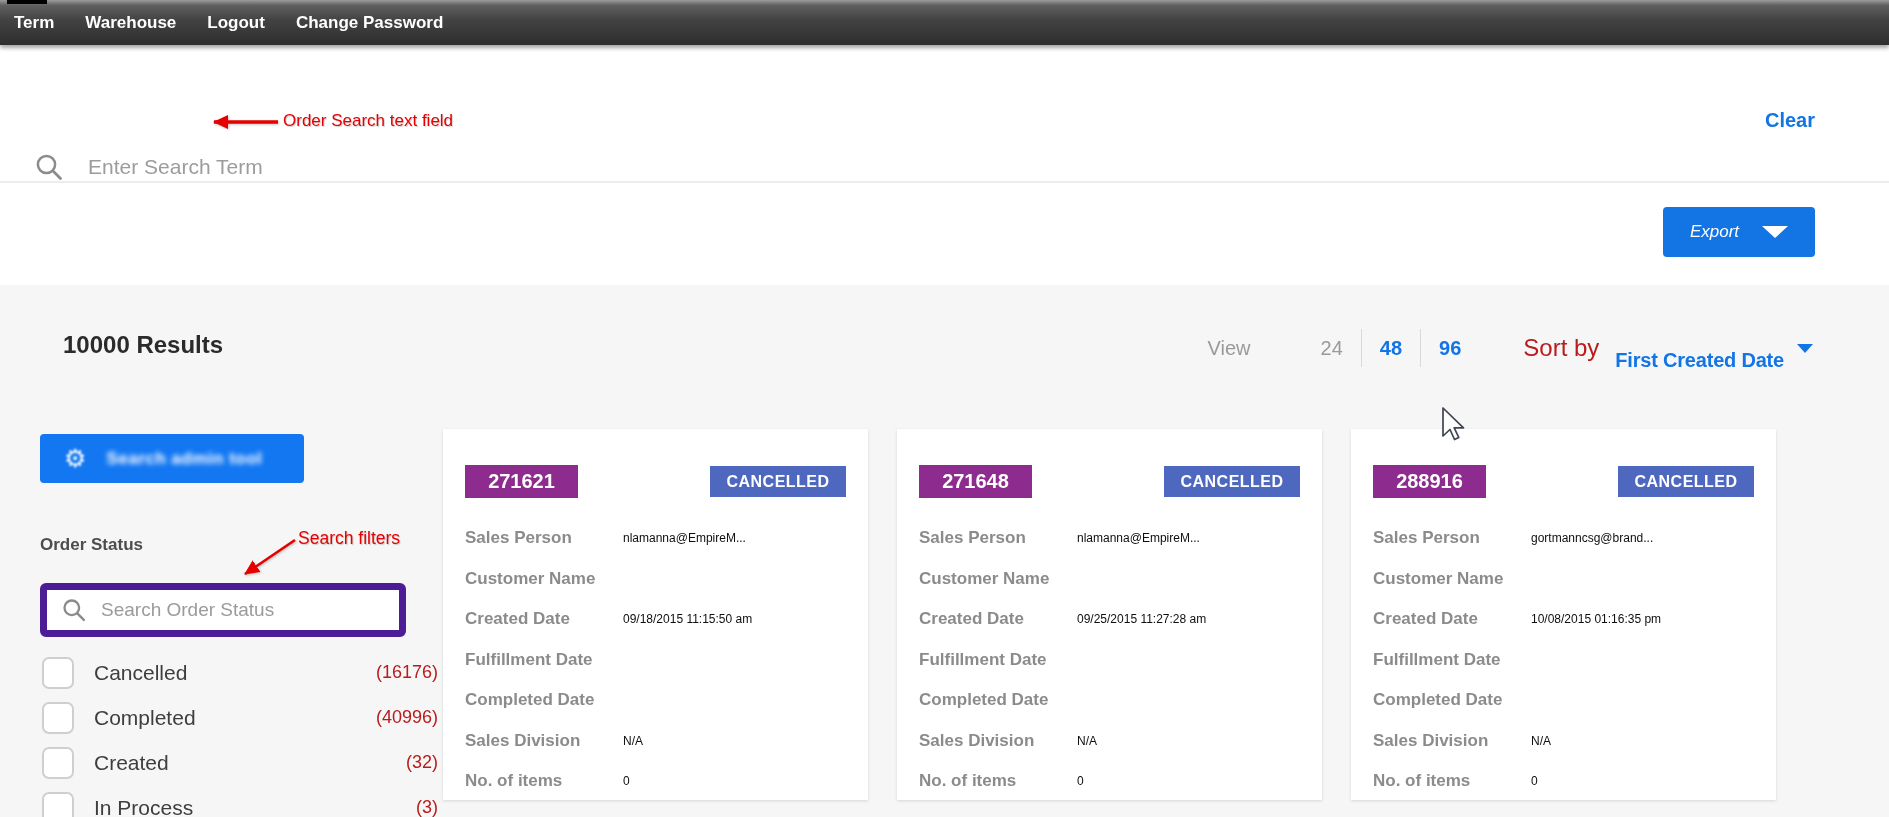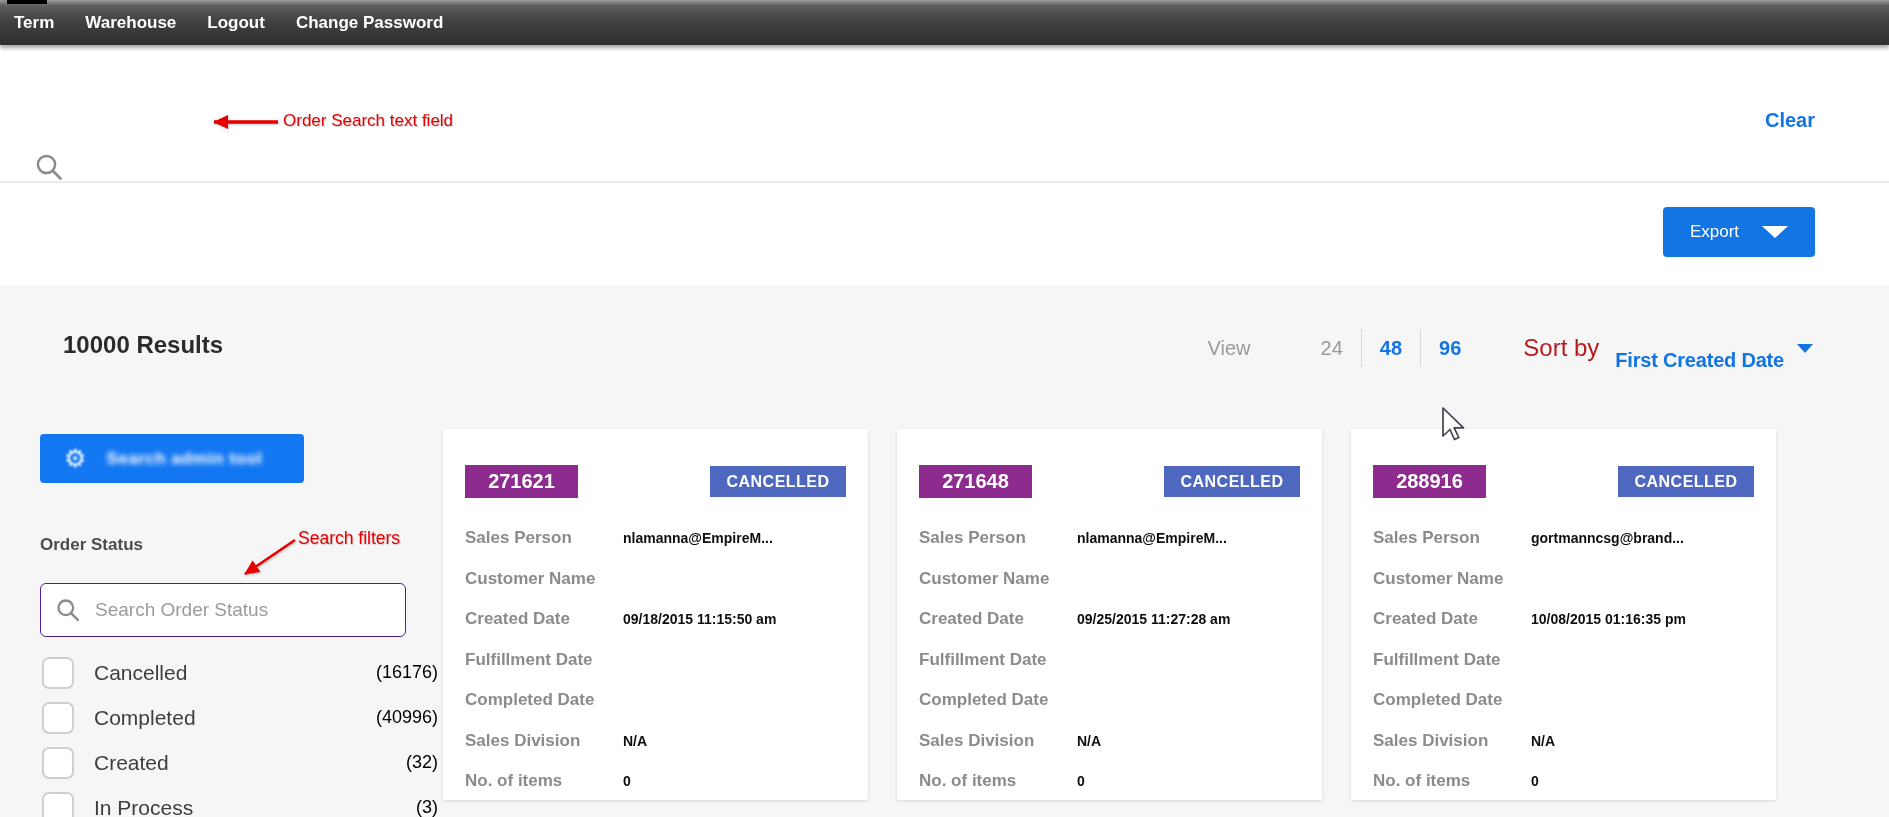--- a/index.html
+++ b/index.html
@@ -21,21 +21,21 @@
   .search-input{position:absolute;left:86px;top:98px;width:430px;height:46px;border:none;outline:none;
     font-family:"Liberation Sans",sans-serif;font-size:21px;color:#444;background:transparent;}
   .search-input::placeholder{color:#9c9c9c;opacity:1;}
   .clear-link{position:absolute;right:74px;top:64px;color:var(--accent,#1374e4);
     font-weight:bold;font-size:20px;cursor:pointer;}
 
   
   .toolbar{position:absolute;top:185px;left:0;width:100%;height:100px;background:#fff;}
   .export-btn{position:absolute;top:22px;right:74px;width:152px;height:50px;border:none;border-radius:4px;
     background:var(--accent,#1374e4);color:#fff;display:flex;align-items:center;justify-content:center;
-    gap:23px;font-family:"Liberation Sans",sans-serif;font-size:17px;cursor:pointer;}
+    gap:23px;font-family:"Liberation Sans",sans-serif;font-size:17px;cursor:pointer;font-style:italic;}
   .export-caret{width:0;height:0;border-left:13px solid transparent;border-right:13px solid transparent;
     border-top:12px solid #fff;}
 
   
   .results{position:absolute;top:285px;left:0;width:100%;height:532px;background:#f6f6f7;}
   .results-title{position:absolute;left:63px;top:46px;font-size:24px;font-weight:bold;color:#2b2b2b;}
 
   .view-row{position:absolute;top:42px;right:76px;display:flex;align-items:center;height:42px;}
   .view-label{font-size:20px;color:#9a9a9a;margin-right:70px;}
   .vnum{font-size:20px;color:#9a9a9a;cursor:pointer;}
@@ -47,45 +47,45 @@
     border-top:9px solid var(--accent,#1374e4);margin-left:13px;}
 
   
   .sidebar{position:absolute;left:40px;top:149px;width:400px;}
   .admin-btn{width:264px;height:49px;border:none;border-radius:4px;background:#1377f2;color:#fff;
     display:flex;align-items:center;padding-left:24px;gap:20px;cursor:pointer;
     font-family:"Liberation Sans",sans-serif;}
   .gear{font-size:25px;color:#fff;filter:blur(1.3px);line-height:1;}
   .admin-label{font-size:17px;font-weight:bold;filter:blur(2.6px);letter-spacing:.5px;}
   .filter-title{margin-top:52px;font-size:17px;font-weight:bold;color:#4d4d4d;}
-  .filter-search{margin-top:28px;width:366px;height:54px;border:1px solid #4c1d95;border-radius:6px;
+  .filter-search{margin-top:28px;width:366px;height:54px;border:7px solid #4c1d95;border-radius:6px;
     background:#fff;display:flex;align-items:center;padding:0 15px;gap:13px;box-sizing:border-box;}
   .filter-search input{border:none;outline:none;flex:1;font-family:"Liberation Sans",sans-serif;
     font-size:19px;color:#444;background:transparent;}
   .filter-search input::placeholder{color:#9b9b9b;opacity:1;}
   .status-list{margin-top:13px;width:398px;}
   .status-row{display:flex;align-items:center;height:45px;cursor:pointer;}
   .checkbox{width:28px;height:28px;border:2px solid #cfcfcf;border-radius:7px;background:#fff;
     margin-left:2px;flex:0 0 auto;}
   .status-label{margin-left:20px;font-size:21px;color:#3e3e3e;}
-  .status-count{margin-left:auto;font-size:18px;color:#000000;}
+  .status-count{margin-left:auto;font-size:18px;color:#b91c1c;}
 
   
   .cards{position:absolute;left:443px;top:144px;display:flex;gap:29px;}
   .card{width:425px;height:371px;background:#fff;box-shadow:0 1px 3px rgba(0,0,0,.13);
     padding:36px 22px 0;box-sizing:border-box;}
   .card-head{display:flex;justify-content:space-between;align-items:center;}
   .order-badge{min-width:113px;height:33px;background:var(--purple,#8e2b8e);color:#fff;
     font-weight:bold;font-size:20px;display:flex;align-items:center;justify-content:center;cursor:pointer;}
   .status-badge{min-width:136px;height:31px;background:var(--status-blue,#4e68bf);color:#fff;
     font-weight:bold;font-size:16px;letter-spacing:.5px;display:flex;align-items:center;justify-content:center;}
   .fields{margin-top:20px;}
   .frow{display:flex;align-items:center;height:40.5px;}
   .flabel{width:158px;flex:0 0 auto;font-size:17px;font-weight:bold;color:#8b8b8b;}
-  .fvalue{font-size:14px;font-weight:bold;color:#0e0e0e;white-space:nowrap;}
+  .fvalue{font-size:12px;font-weight:normal;color:#0e0e0e;white-space:nowrap;}
 
   
   .annot-svg{position:absolute;top:0;left:0;z-index:40;pointer-events:none;
     filter:drop-shadow(1.5px 1.5px 1px rgba(120,120,120,.45));}
   .annot-text{position:absolute;z-index:41;color:var(--annotation-red,#e60000);pointer-events:none;
     text-shadow:1px 1px 1px rgba(130,130,130,.4);}
   .annot-1{left:283px;top:111px;font-size:17px;}
   .annot-2{left:298px;top:528px;font-size:17.5px;}
 
   .cursor-svg{position:absolute;left:1441px;top:407px;z-index:60;pointer-events:none;}
@@ -107,20 +107,21 @@
 
         <a class="nav-item">Change Password</a>
       </div>
   </nav>
 
   <section class="search-section">
     <svg class="search-icon" width="28" height="28" viewBox="0 0 28 28">
       <circle cx="11.5" cy="11.5" r="8.6" fill="none" stroke="#8b8b8b" stroke-width="2.5"></circle>
       <line x1="18" y1="18" x2="25.5" y2="25.5" stroke="#8b8b8b" stroke-width="2.8" stroke-linecap="round"></line>
     </svg>
+    <input class="search-input" type="text" placeholder="Enter Search Term" style="">
     <a class="clear-link">Clear</a>
   </section>
 
   <section class="toolbar">
     <button class="export-btn">
       <span>Export</span>
       <span class="export-caret"></span>
     </button>
   </section>
 

